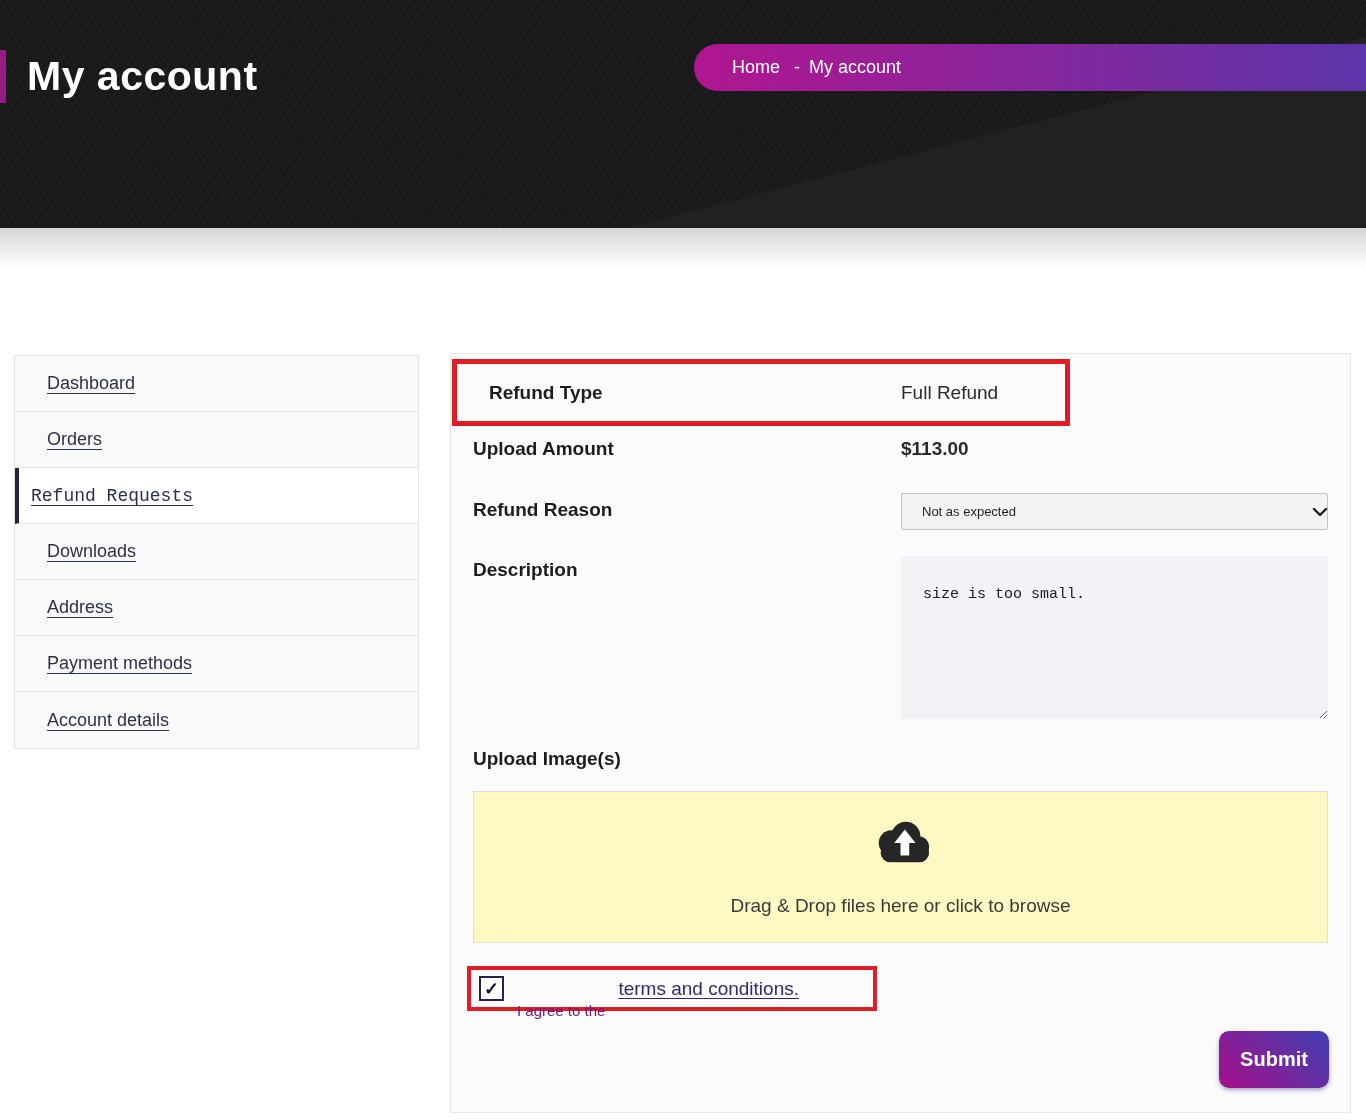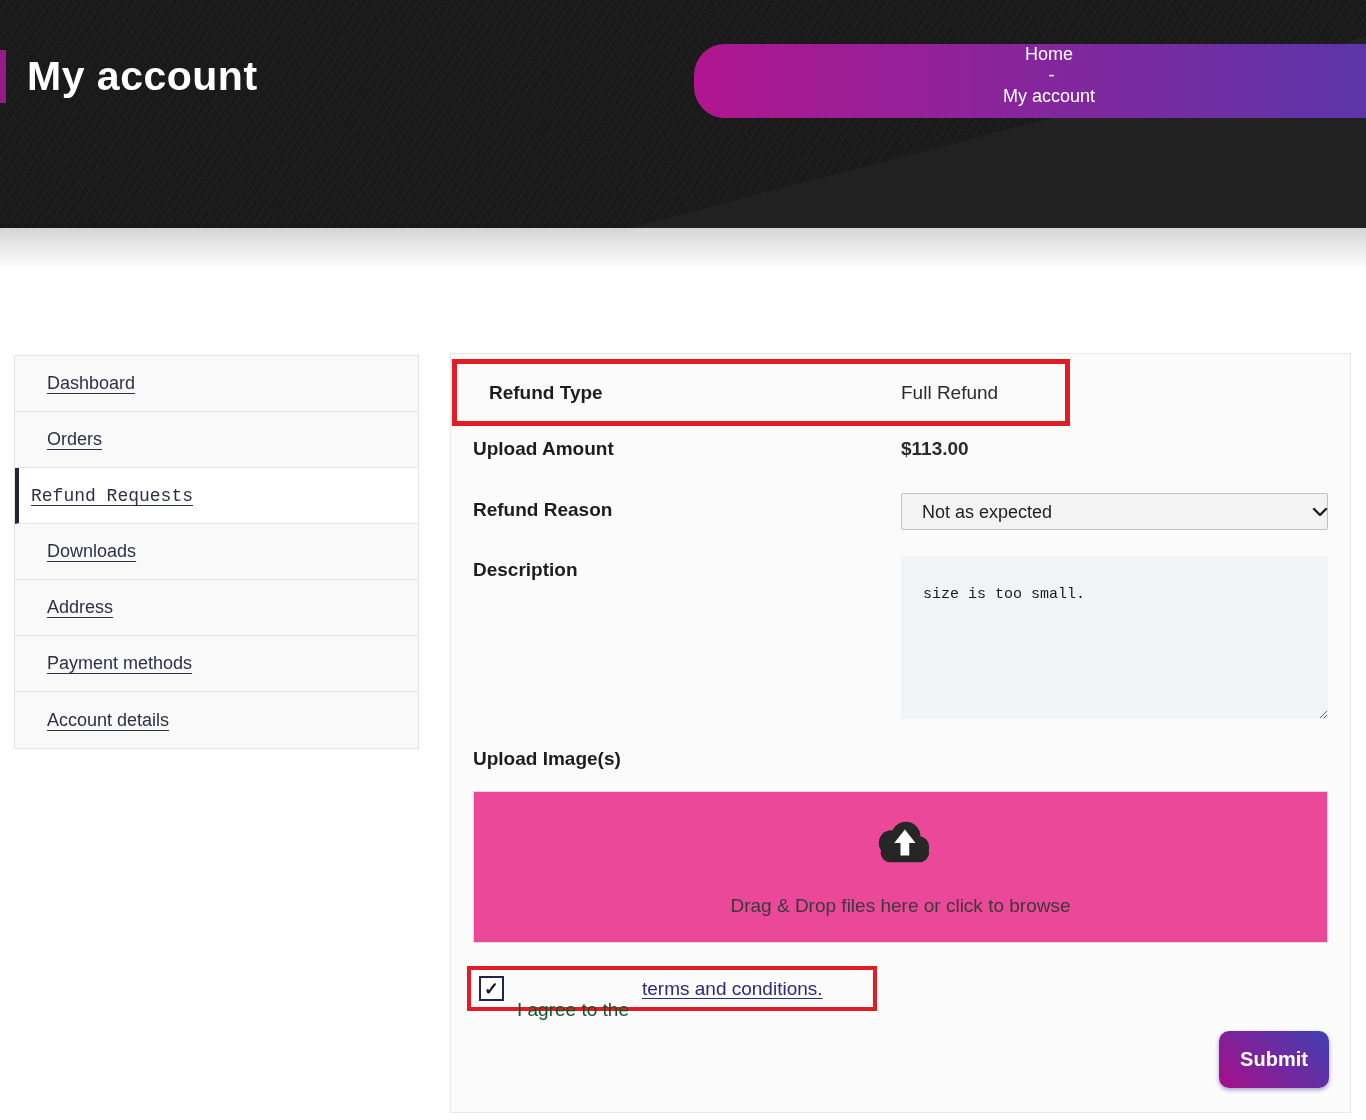--- a/index.html
+++ b/index.html
@@ -23,25 +23,25 @@
   }
   .accent-bar {
     position:absolute; left:0; top:50px; width:6px; height:53px;
     background:#951c86; z-index:3;
   }
   .page-title {
     position:absolute; left:27px; top:48px; z-index:3;
     color:#ffffff; font-size:41px; font-weight:bold; letter-spacing:0.5px; line-height:56px;
   }
   .breadcrumb {
-    position:absolute; left:694px; top:44px; width:672px; height:74px; z-index:2;
+    position:absolute; left:694px; top:44px; width:672px; height:47px; z-index:2;
     background:linear-gradient(to right, #b01690, #5c35a8);
     border-radius:31px 0 0 31px;
     display:flex; align-items:center; padding-left:38px;
-    color:#ffffff; font-size:18px;flex-direction:column;
+    color:#ffffff; font-size:18px;
   }
   .breadcrumb a { color:#ffffff; text-decoration:none; }
   .crumb-sep { margin:0 9px 0 14px; }
   .header-shadow {
     position:absolute; top:228px; left:0; width:1366px; height:42px;
     background:linear-gradient(to bottom, rgba(0,0,0,0.16), rgba(0,0,0,0));
   }
 
   
   .sidebar {
@@ -76,57 +76,57 @@
     font-size:19px; color:#2b2b2b;
   }
 
   .amount-label { left:22px; top:84px; }
   .amount-value { position:absolute; left:450px; top:84px; font-weight:bold; color:#1d1d1d; }
 
   .reason-label { left:22px; top:145px; }
   .reason-select {
     position:absolute; left:450px; top:139px; width:427px; height:37px;
     background:#f3f3f3; border:1px solid #c3c3c3; border-radius:2px;
-    font-size:18px; color:#1f1f1f; padding:0 64px 0 20px;
+    font-size:13px; color:#1f1f1f; padding:0 64px 0 20px;
     appearance:none; -webkit-appearance:none; font-family:"Liberation Sans", sans-serif;
   }
   .select-chevron {
     position:absolute; left:861px; top:153px; pointer-events:none; line-height:0;
   }
 
   .desc-label { left:22px; top:205px; }
   .desc-textarea {
     position:absolute; left:450px; top:202px; width:427px; height:163px;
     background:#f1f3f7; border:none; outline:none;
     font-family:"Liberation Mono","DejaVu Sans Mono",monospace;
     font-size:15px; color:#1b1b1b; padding:30px 18px 10px 22px;
     resize:both;
   }
 
   .upload-label { left:22px; top:394px; font-size:20px; }
   .dropzone {
     position:absolute; left:22px; top:437px; width:855px; height:152px;
-    background:#ec4899; border:1px solid #dddddd;
+    background:#fef9c3; border:1px solid #dddddd;
     display:flex; flex-direction:column; align-items:center; justify-content:center;
     gap:26px; cursor:pointer;
   }
   .dropzone-text { font-size:19px; color:#3a3a3a; }
 
   .redbox2 {
     position:absolute; left:16px; top:612px; width:410px; height:45px;
     border:4px solid #e11c24; display:flex; align-items:center;
     padding-left:8px; gap:13px;
   }
   .checkbox {
     width:25px; height:25px; background:#ffffff; border:2px solid #23234d;
     display:flex; align-items:center; justify-content:center; cursor:pointer;
     flex:0 0 auto;
   }
   .checkbox .mark { font-size:18px; font-weight:bold; color:#14142e; line-height:1; }
-  .agree-text { font-size:19px; color:#14532d; white-space:nowrap;margin-top:43px; }
+  .agree-text { font-size:15px; color:#701a75; white-space:nowrap;margin-top:43px; }
   .terms-link { font-size:19px; color:#2f2a75; text-underline-offset:3px; white-space:nowrap; }
 
   .submit-btn {
     position:absolute; left:768px; top:677px; width:110px; height:57px;
     border:none; border-radius:10px; cursor:pointer;
     background:linear-gradient(45deg, #a60f8a 0%, #4040b2 100%);
     color:#ffffff; font-size:20px; font-weight:bold;
     font-family:"Liberation Sans", sans-serif;
     box-shadow:0 2px 4px rgba(60,50,140,0.45);
   }

